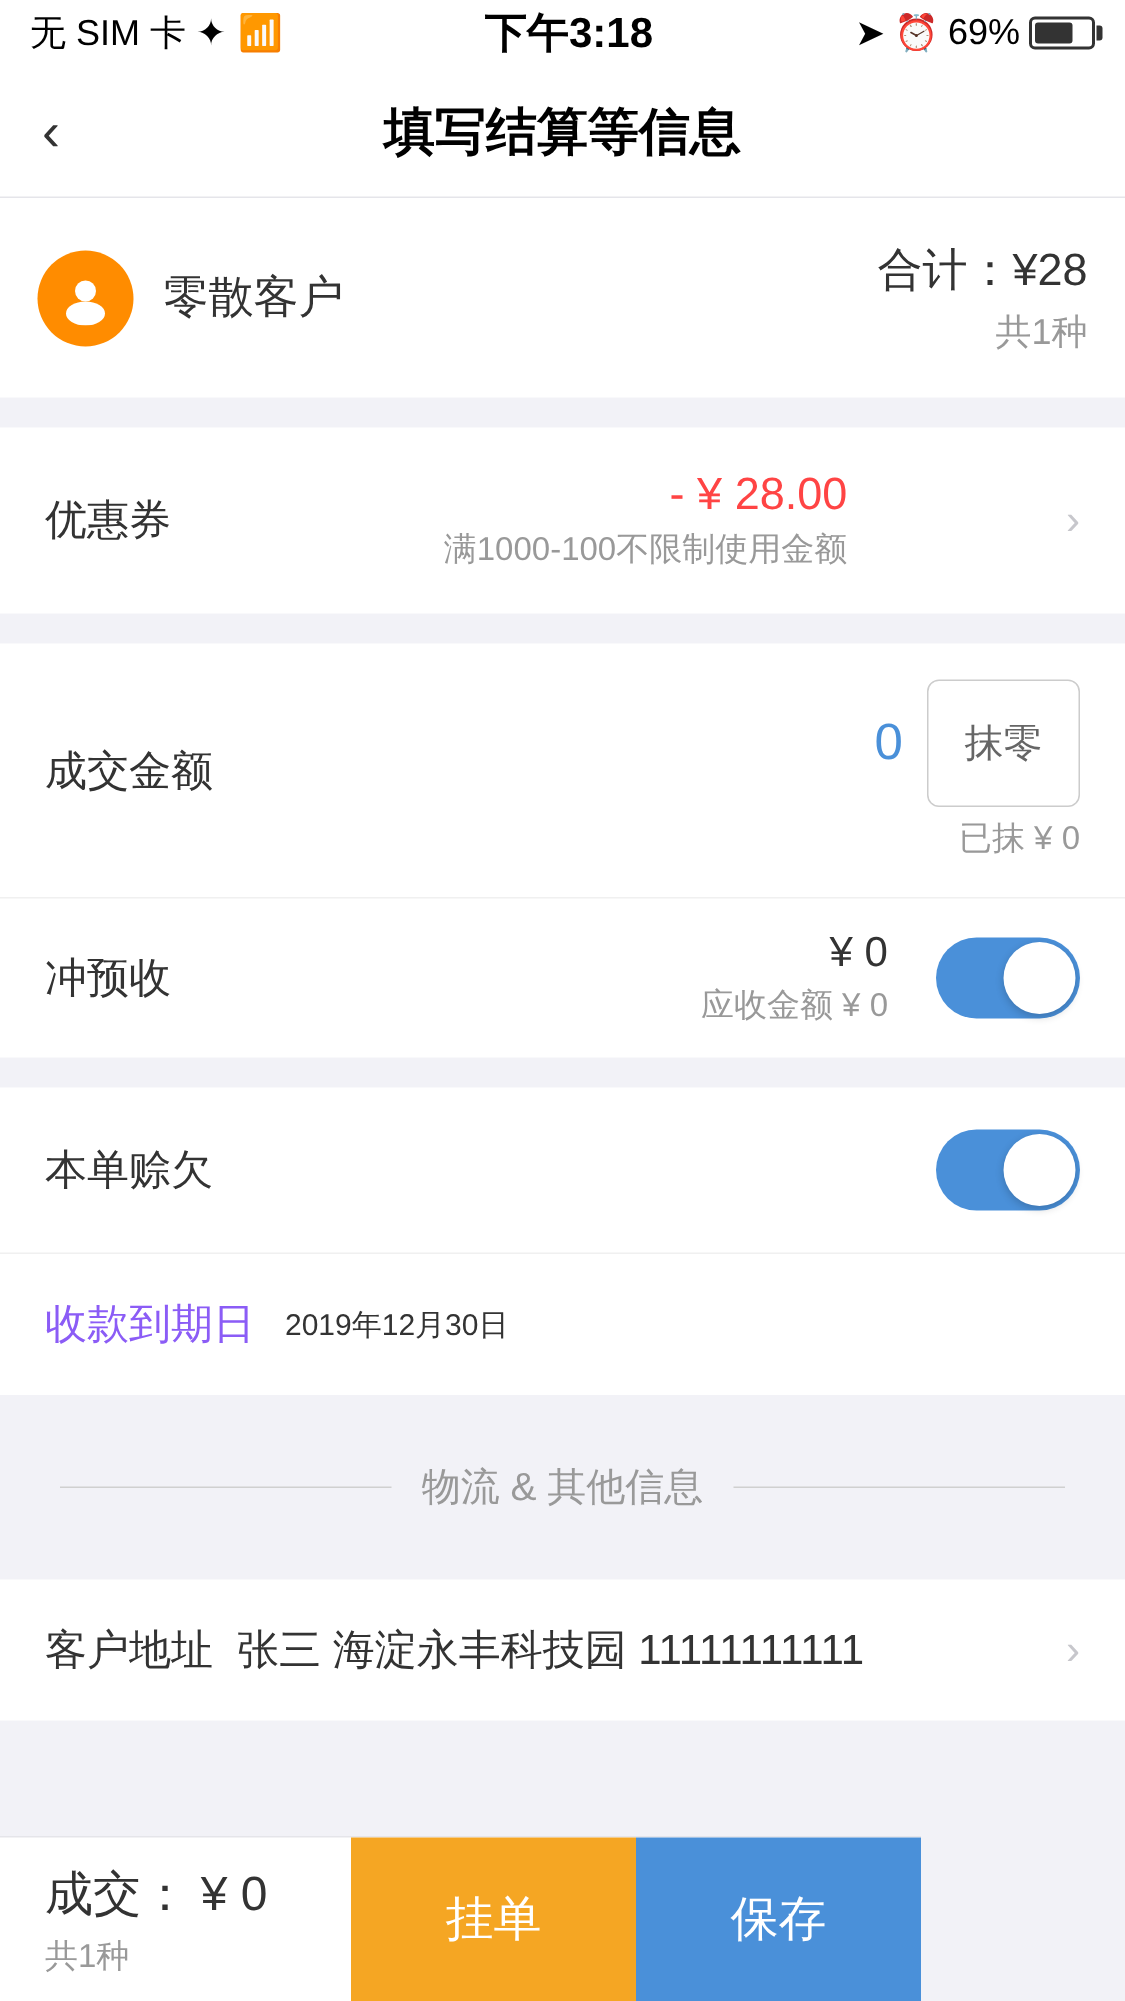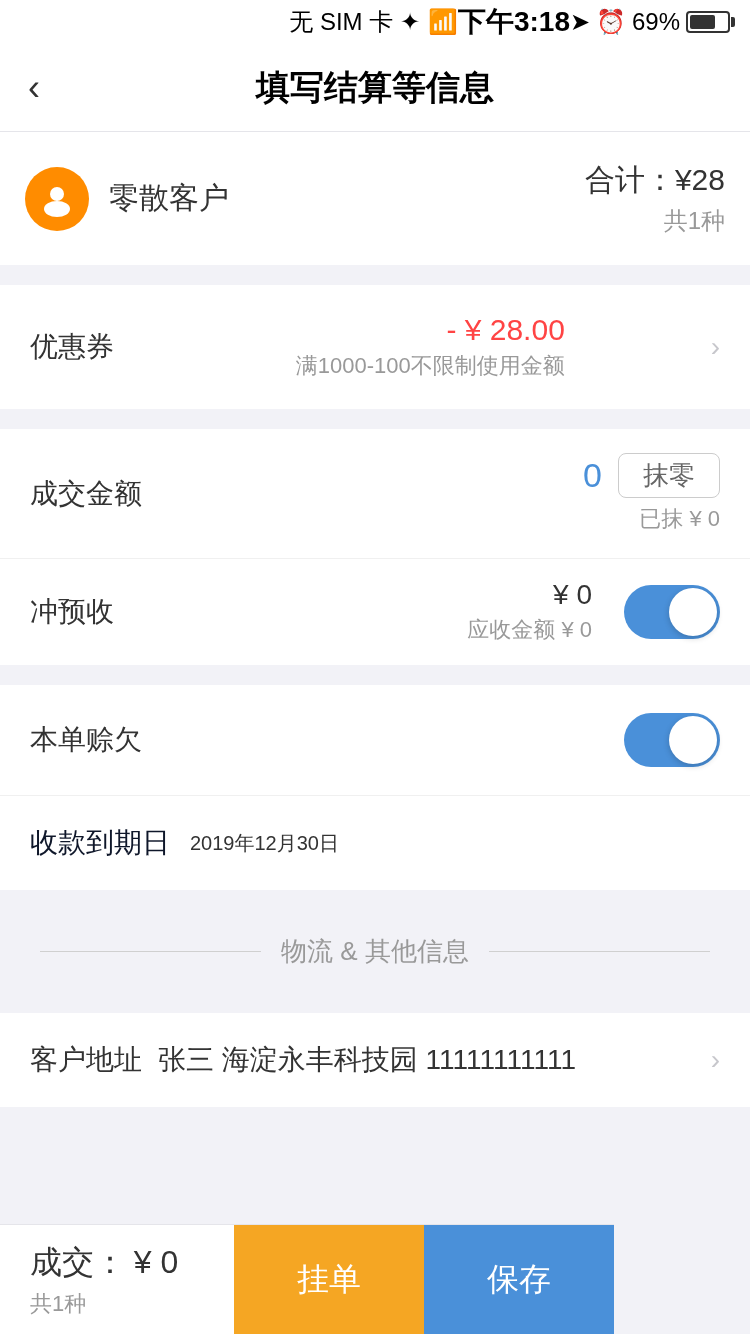--- a/index.html
+++ b/index.html
@@ -14,21 +14,21 @@
       font-size: 28px;
     }
 
     
     .status-bar {
       width: 750px;
       height: 44px;
       background: #fff;
       display: flex;
       align-items: center;
-      justify-content: flex-end;
+      justify-content: space-between;
       padding: 0 20px;
       font-size: 24px;
       font-weight: 500;
     }
     .status-left { display: flex; align-items: center; gap: 8px; }
     .status-center { font-size: 28px; font-weight: 600; }
     .status-right { display: flex; align-items: center; gap: 6px; font-size: 24px; }
     .battery-icon {
       width: 44px; height: 22px;
       border: 2px solid #333;
@@ -155,21 +155,21 @@
     }
     .amount-input-area { display: flex; align-items: center; gap: 16px; }
     .amount-value {
       font-size: 34px;
       color: #4a90d9;
       font-weight: 500;
     }
     .round-btn {
       border: 1px solid #ccc;
       border-radius: 8px;
-      padding: 4px 24px;
+      padding: 24px 24px;
       font-size: 26px;
       color: #666;
       background: #fff;
       cursor: pointer;
     }
     .amount-sub {
       font-size: 22px;
       color: #999;
       margin-top: 6px;
     }
@@ -218,21 +218,21 @@
     .credit-label { font-size: 28px; color: #333; }
 
     
     .due-date-row {
       padding: 28px 30px;
       display: flex;
       align-items: center;
       gap: 20px;
       border-top: 1px solid #f0f0f0;
     }
-    .due-label { font-size: 28px; color: #0f172a; }
+    .due-label { font-size: 28px; color: #8b5cf6; }
     .due-value { font-size: 20px; color: #333; }
     .divider-with-text {
       display: flex;
       align-items: center;
       gap: 20px;
       color: #999;
       font-size: 26px;
     }
     .divider-line {
       flex: 1;

